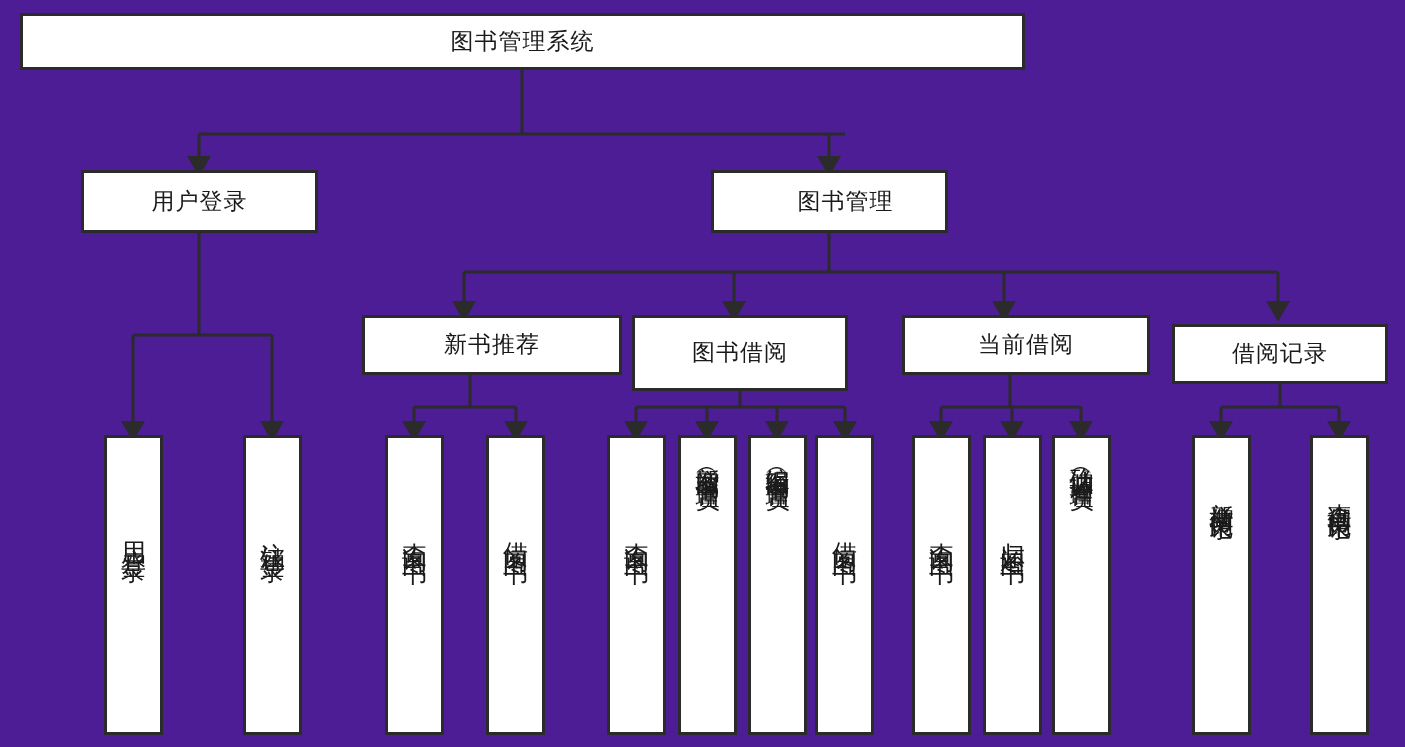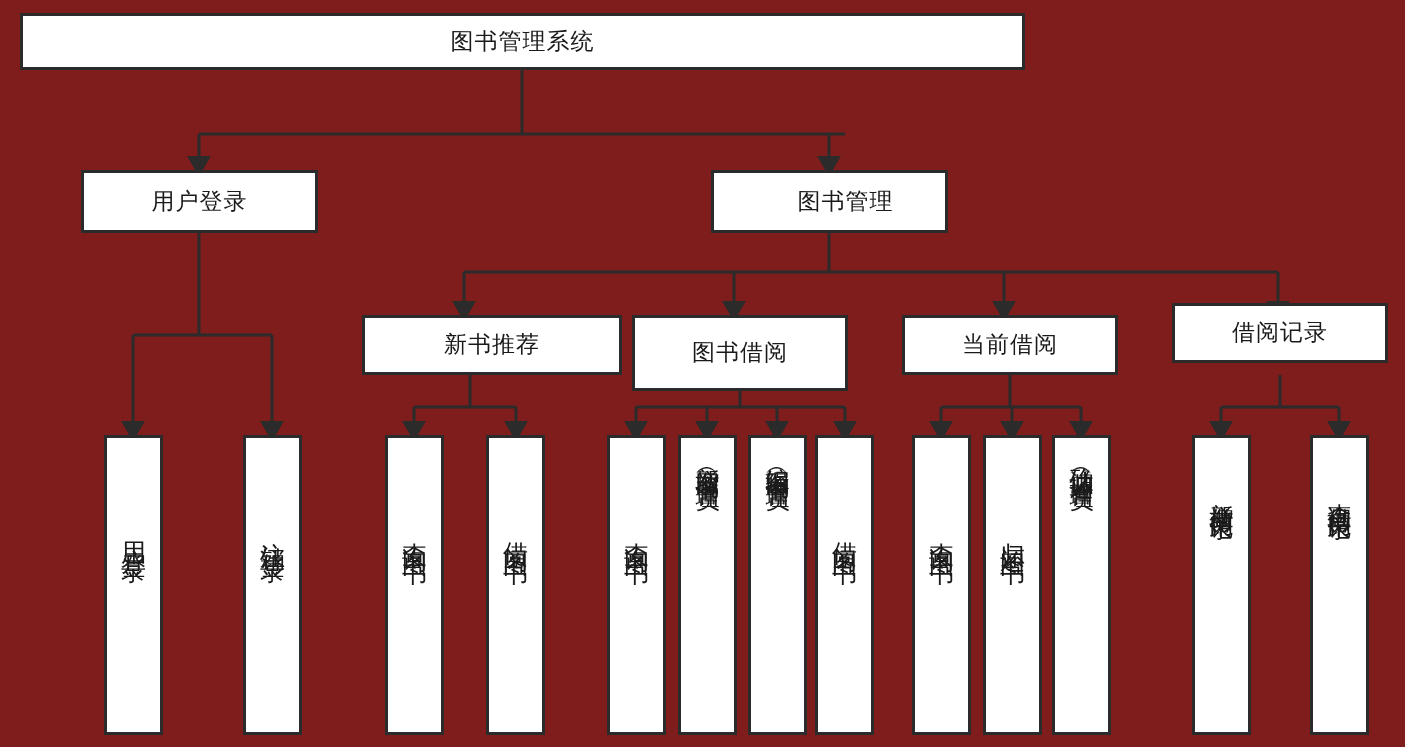--- a/index.html
+++ b/index.html
@@ -7,21 +7,21 @@
     padding: 0;
     background: #ffffff;
   }
   body {
     font-family: "DejaVu Sans", "Liberation Sans", sans-serif;
   }
   #canvas {
     position: relative;
     width: 1405px;
     height: 747px;
-    background: #7f1d1d;
+    background: #4c1d95;
     overflow: hidden;
   }
   svg.edges {
     position: absolute;
     left: 0;
     top: 0;
     width: 1405px;
     height: 747px;
     pointer-events: none;
   }
@@ -145,24 +145,24 @@
   <div class="node h" style="left:711px; top:170px; width:237px; height:63px;padding-left:32px;">
     <span class="label">图书管理</span>
   </div>
 
   <div class="node h" style="left:362px; top:315px; width:260px; height:60px;">
     <span class="label">新书推荐</span>
   </div>
   <div class="node h" style="left:632px; top:315px; width:216px; height:76px;">
     <span class="label">图书借阅</span>
   </div>
-  <div class="node h" style="left:902px; top:315px; width:216px; height:60px;">
+  <div class="node h" style="left:902px; top:315px; width:248px; height:60px;">
     <span class="label">当前借阅</span>
   </div>
-  <div class="node h" style="left:1172px; top:303px; width:216px; height:60px;">
+  <div class="node h" style="left:1172px; top:324px; width:216px; height:60px;">
     <span class="label">借阅记录</span>
   </div>
 
   <div class="node v" style="left:104px; top:435px; width:59px; height:300px; padding-top:84px;">
     <span class="label">用户登录</span>
   </div>
   <div class="node v" style="left:243px; top:435px; width:59px; height:300px; padding-top:84px;">
     <span class="label">注销登录</span>
   </div>
 

